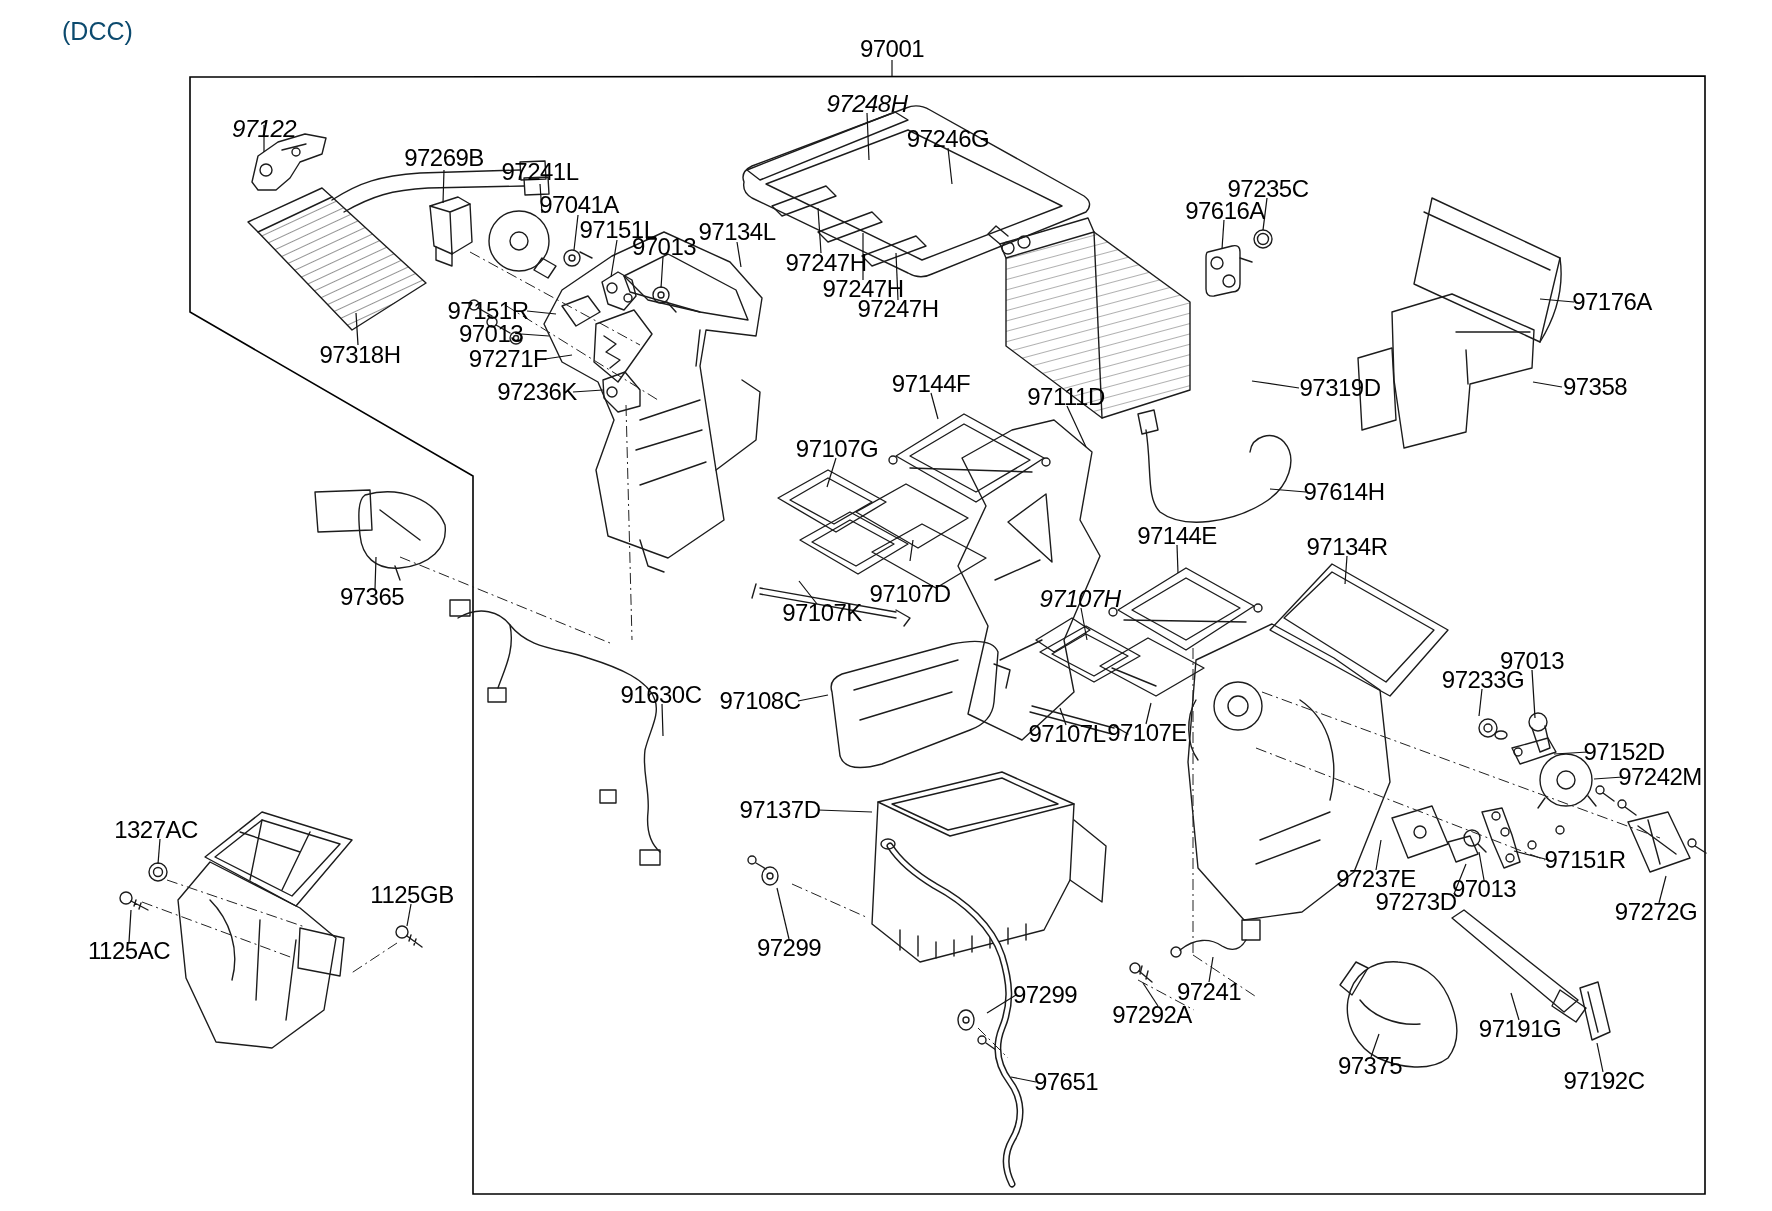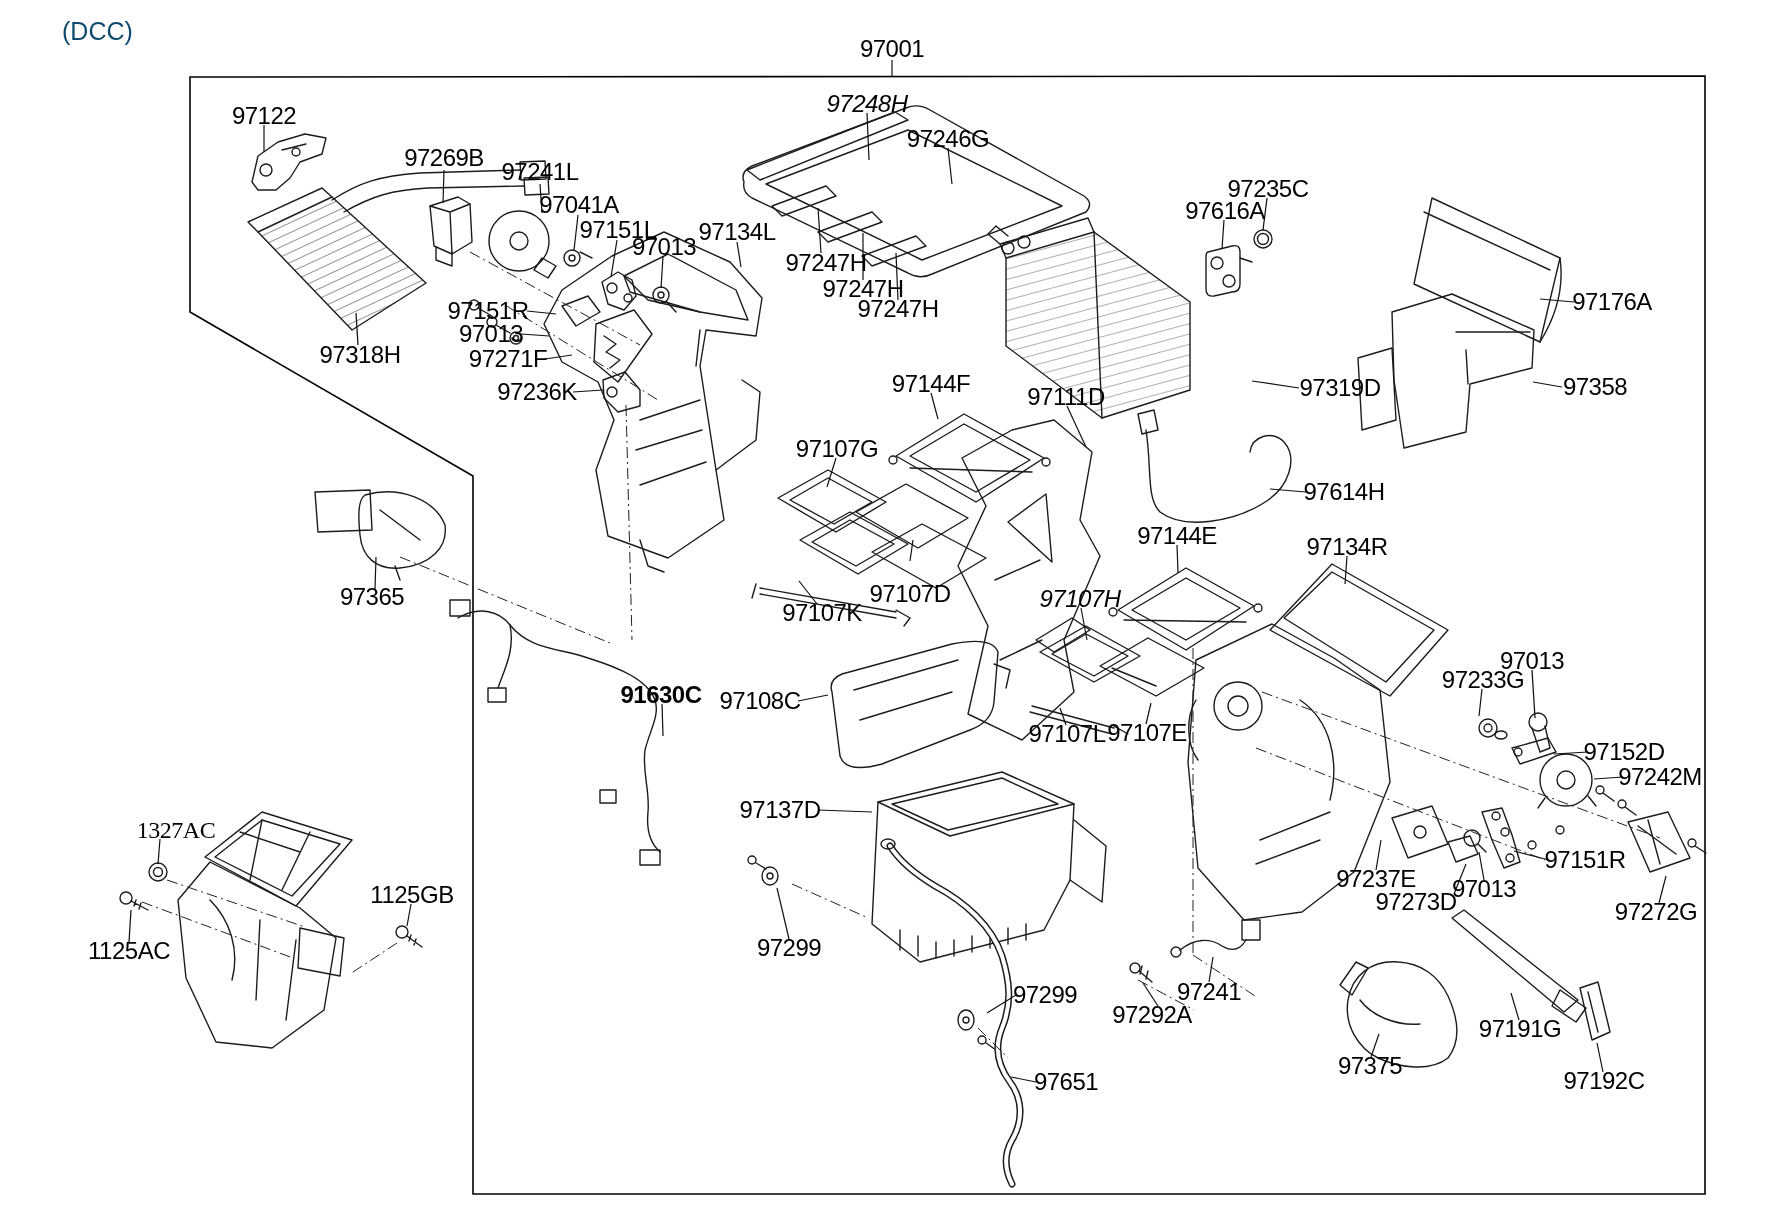--- a/index.html
+++ b/index.html
@@ -401,21 +401,21 @@
       <line x1="142" y1="902" x2="293" y2="958"></line>
       <line x1="397" y1="943" x2="350" y2="974"></line>
       <line x1="1138" y1="980" x2="1194" y2="1010"></line>
     </g>
   </svg>
 
   <div class="note">(DCC)</div>
 
   <div id="labels">
       <div class="part-label" style="left: 892px; top: 49px;">97001</div>
-      <div class="part-label" style="left: 264px; top: 116px;">97122</div>
+      <div class="part-label" style="left: 264px; top: 129px; font-style: italic;">97122</div>
       <div class="part-label" style="left: 444px; top: 158px;">97269B</div>
       <div class="part-label" style="left: 540px; top: 172px;">97241L</div>
       <div class="part-label" style="left: 579px; top: 205px;">97041A</div>
       <div class="part-label" style="left: 618px; top: 230px;">97151L</div>
       <div class="part-label" style="left: 664px; top: 247px;">97013</div>
       <div class="part-label" style="left: 737px; top: 232px;">97134L</div>
       <div class="part-label" style="left: 867px; top: 104px; font-style: italic;">97248H</div>
       <div class="part-label" style="left: 948px; top: 139px;">97246G</div>
       <div class="part-label" style="left: 826px; top: 263px;">97247H</div>
       <div class="part-label" style="left: 863px; top: 289px;">97247H</div>
@@ -435,27 +435,27 @@
       <div class="part-label" style="left: 1344px; top: 492px;">97614H</div>
       <div class="part-label" style="left: 837px; top: 449px;">97107G</div>
       <div class="part-label" style="left: 372px; top: 597px;">97365</div>
       <div class="part-label" style="left: 910px; top: 570px; margin-top: 24px;">97107D</div>
       <div class="part-label" style="left: 822px; top: 613px;">97107K</div>
       <div class="part-label" style="left: 1177px; top: 536px;">97144E</div>
       <div class="part-label" style="left: 1347px; top: 547px;">97134R</div>
       <div class="part-label" style="left: 1080px; top: 599px; font-style: italic;">97107H</div>
       <div class="part-label" style="left: 1532px; top: 661px;">97013</div>
       <div class="part-label" style="left: 1483px; top: 680px;">97233G</div>
-      <div class="part-label" style="left: 661px; top: 695px; font-weight: bold;">91630C</div>
+      <div class="part-label" style="left: 661px; top: 695px;">91630C</div>
       <div class="part-label" style="left: 760px; top: 701px;">97108C</div>
       <div class="part-label" style="left: 1067px; top: 734px;">97107L</div>
       <div class="part-label" style="left: 1147px; top: 733px;">97107E</div>
       <div class="part-label" style="left: 1624px; top: 752px;">97152D</div>
       <div class="part-label" style="left: 1660px; top: 777px;">97242M</div>
-      <div class="part-label" style="left: 176px; top: 830px; font-family: Liberation Serif, serif;">1327AC</div>
+      <div class="part-label" style="left: 156px; top: 830px;">1327AC</div>
       <div class="part-label" style="left: 780px; top: 810px;">97137D</div>
       <div class="part-label" style="left: 1585px; top: 860px;">97151R</div>
       <div class="part-label" style="left: 412px; top: 895px;">1125GB</div>
       <div class="part-label" style="left: 1376px; top: 879px;">97237E</div>
       <div class="part-label" style="left: 1416px; top: 902px;">97273D</div>
       <div class="part-label" style="left: 1484px; top: 889px;">97013</div>
       <div class="part-label" style="left: 1656px; top: 912px;">97272G</div>
       <div class="part-label" style="left: 129px; top: 951px;">1125AC</div>
       <div class="part-label" style="left: 789px; top: 948px;">97299</div>
       <div class="part-label" style="left: 1045px; top: 995px;">97299</div>

